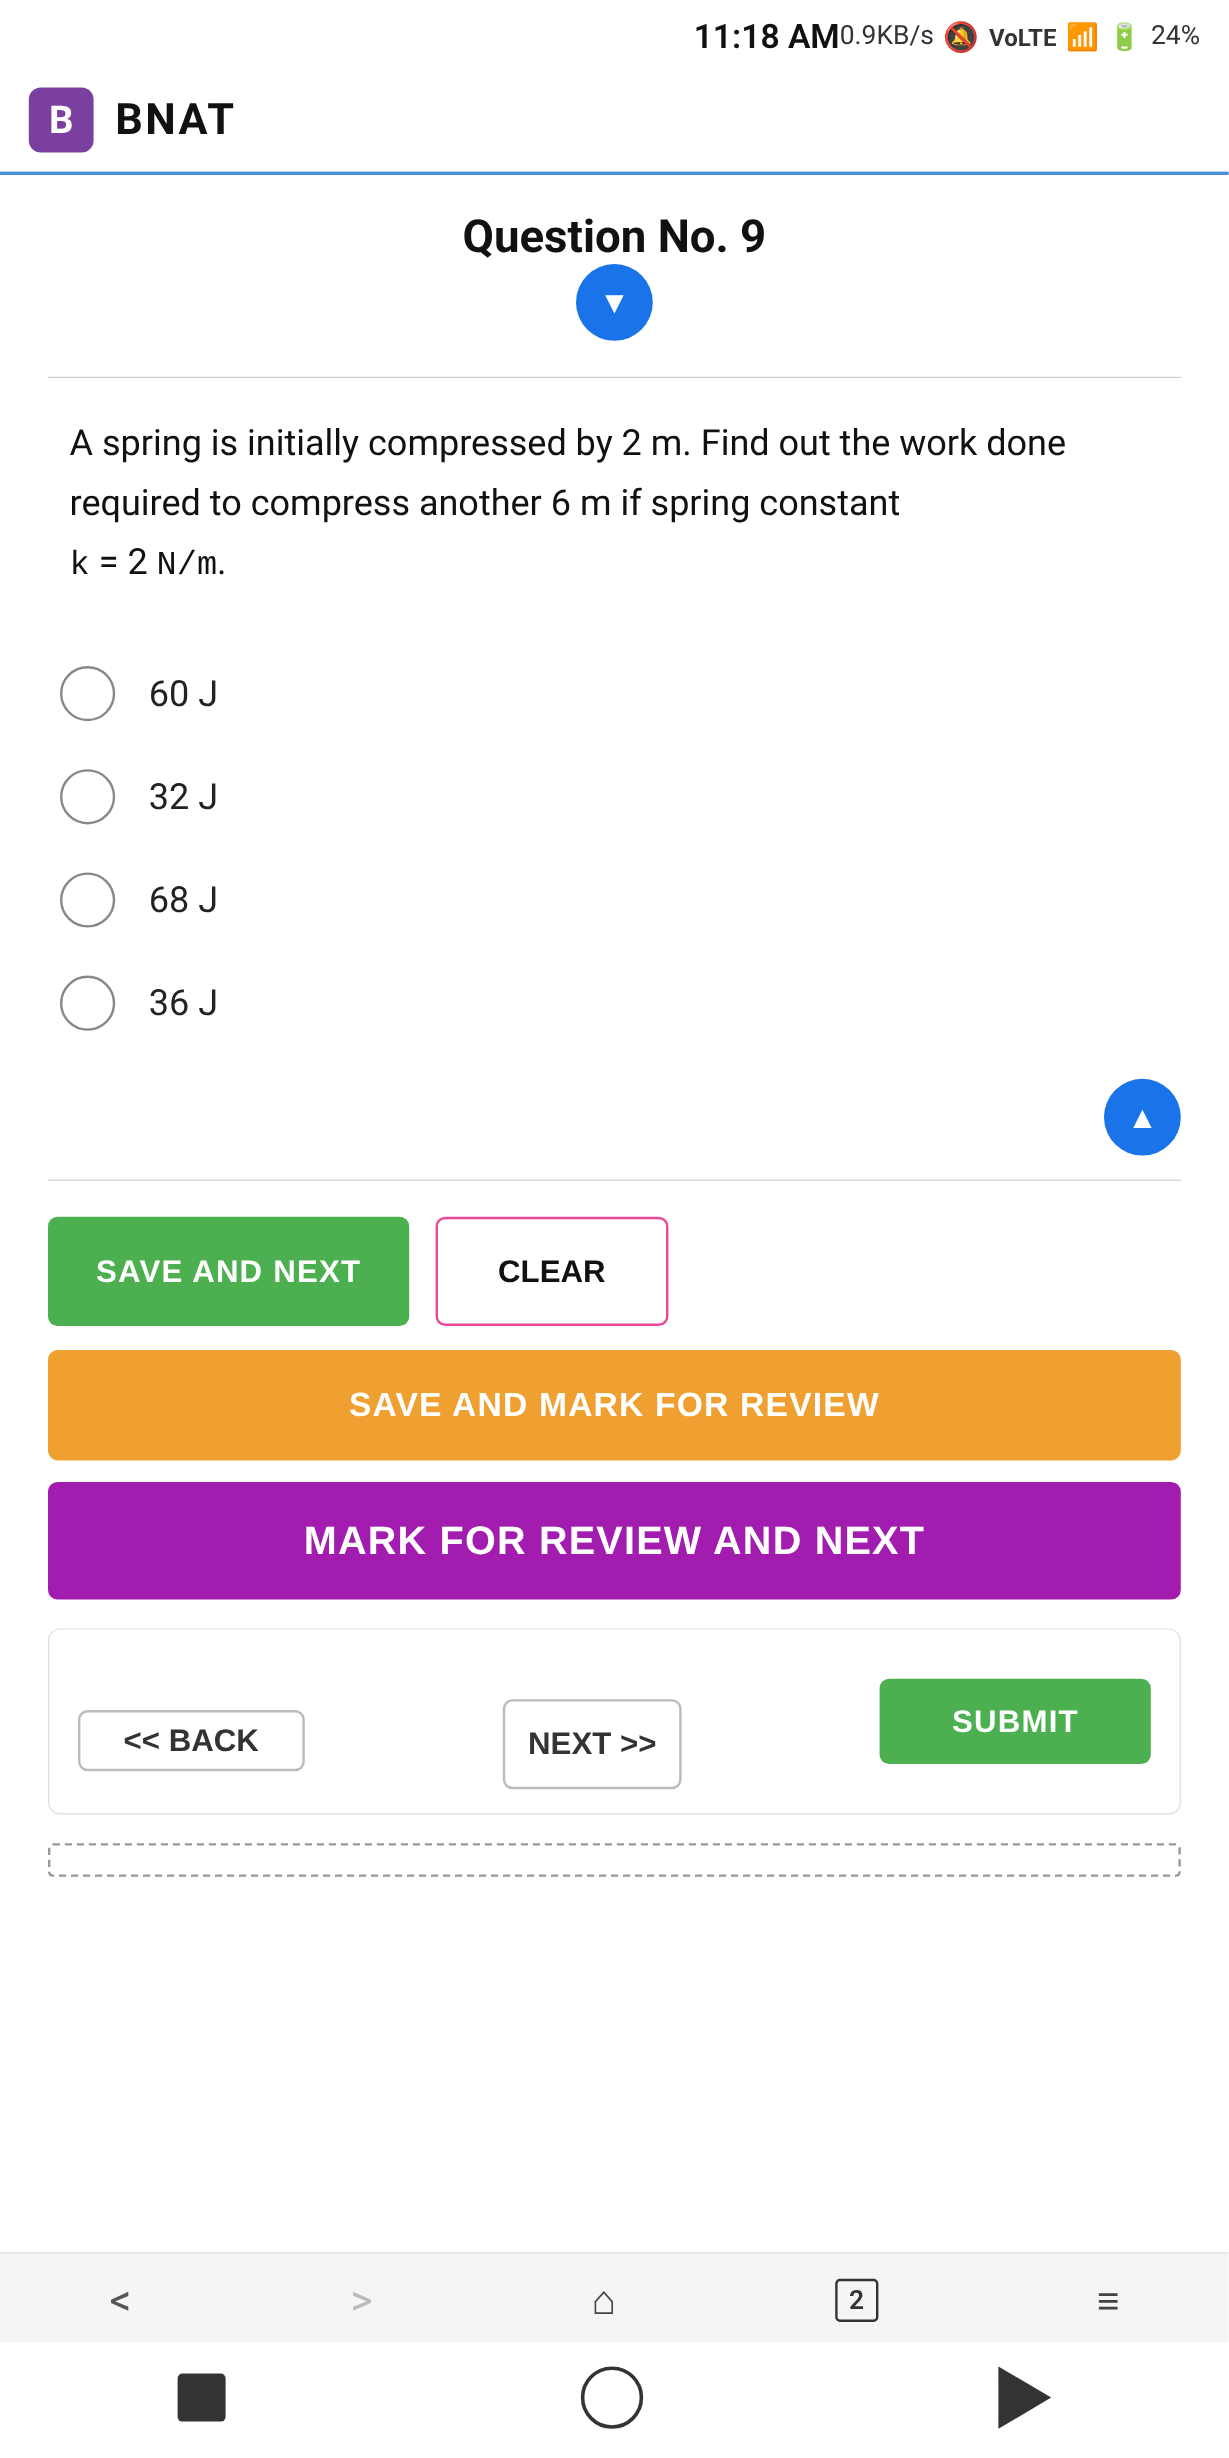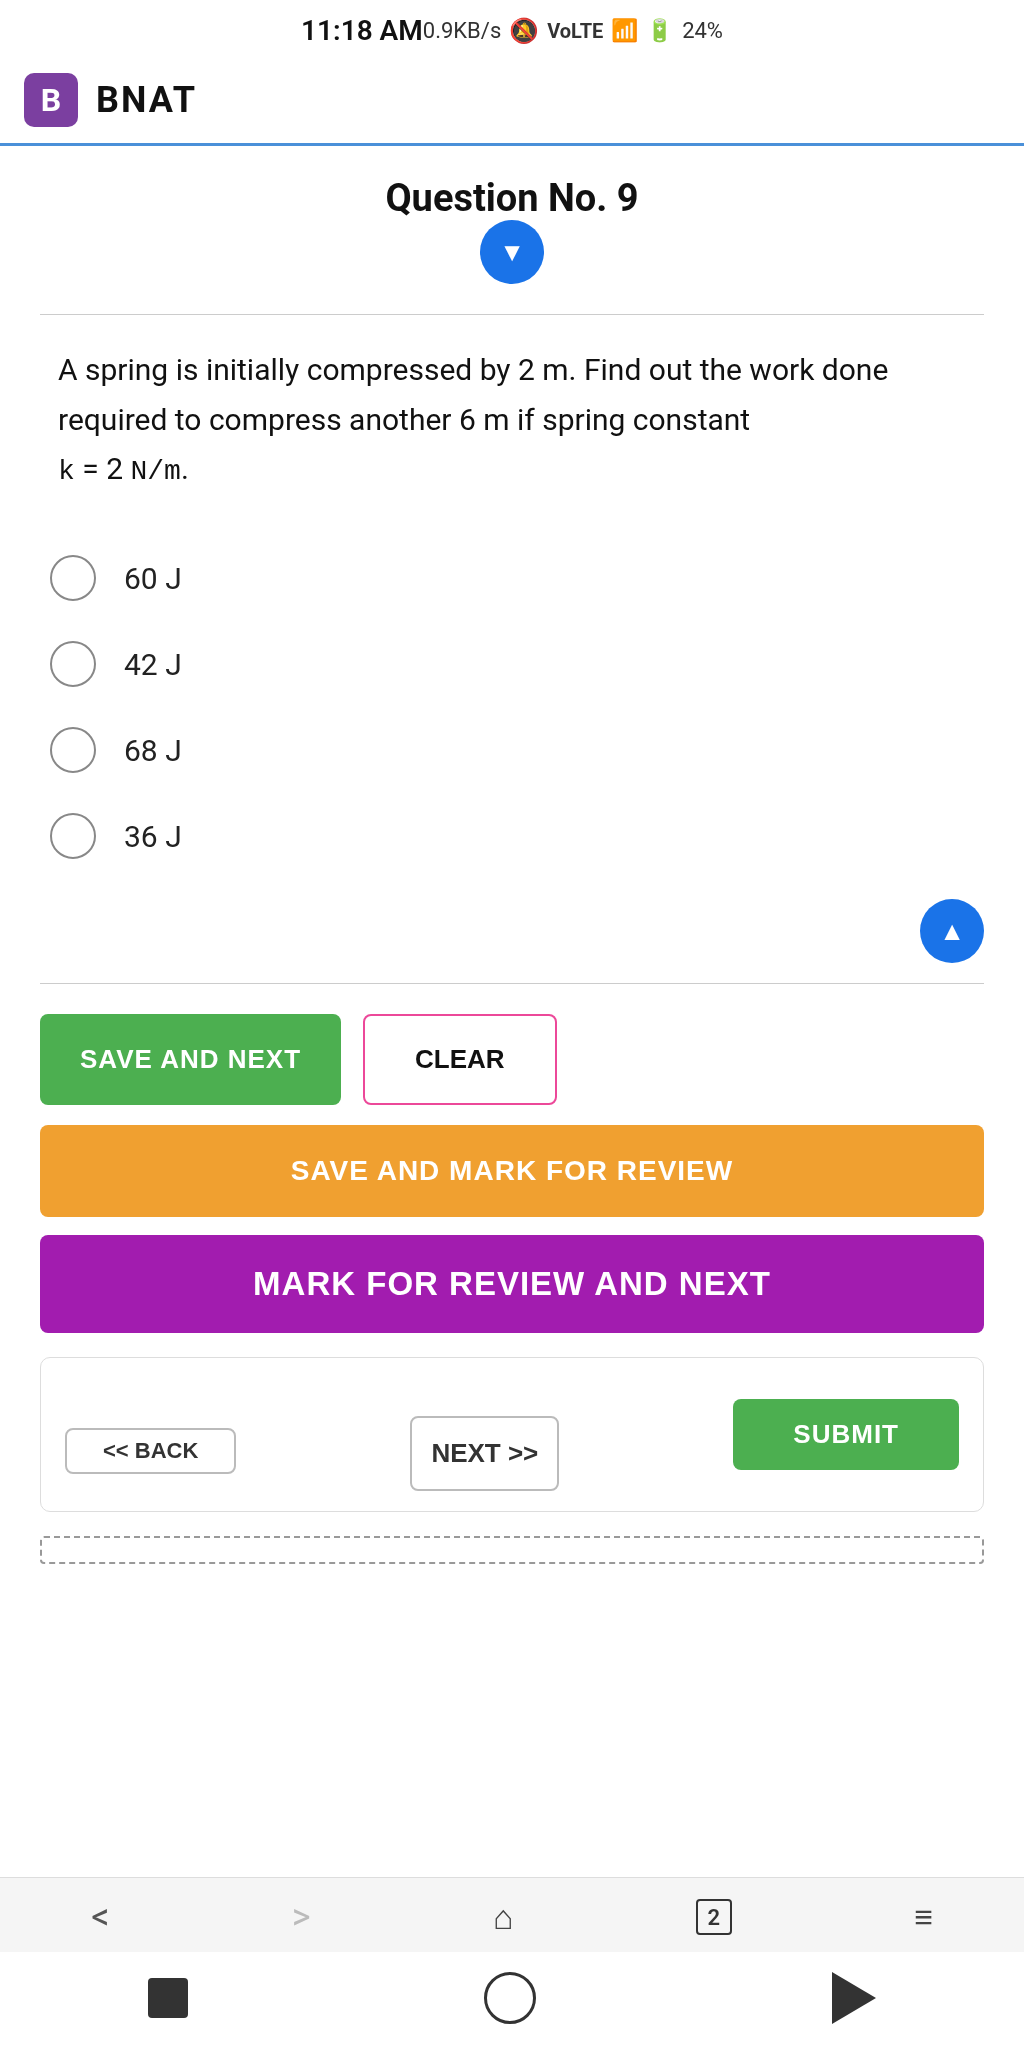--- a/index.html
+++ b/index.html
@@ -9,21 +9,21 @@
       background: #fff;
       width: 1024px;
       min-height: 2048px;
       display: flex;
       flex-direction: column;
     }
 
     
     .status-bar {
       display: flex;
-      justify-content: center;
+      justify-content: flex-end;
       align-items: center;
       padding: 14px 24px 10px 24px;
       background: #fff;
     }
     .status-time {
       font-size: 28px;
       font-weight: 600;
       color: #111;
     }
     .status-icons {
@@ -243,21 +243,21 @@
       border-radius: 10px;
       padding: 20px 24px;
       margin-bottom: 24px;
     }
     .btn-back {
       background: #fff;
       color: #333;
       border: 2px solid #bbb;
       border-radius: 8px;
       padding: 8px 36px;
-      font-size: 22px;
+      font-size: 26px;
       font-weight: 600;
       cursor: pointer;
       text-transform: uppercase;
       margin-top: 32px;
     }
     .btn-next {
       background: #fff;
       color: #333;
       border: 2px solid #bbb;
       border-radius: 8px;
@@ -394,21 +394,21 @@
   </div>
 
   
   <ul class="options-list">
     <li class="option-item">
       <div class="option-radio"></div>
       <span class="option-label">60 J</span>
     </li>
     <li class="option-item">
       <div class="option-radio"></div>
-      <span class="option-label">42 J</span>
+      <span class="option-label">32 J</span>
     </li>
     <li class="option-item">
       <div class="option-radio"></div>
       <span class="option-label">68 J</span>
     </li>
     <li class="option-item">
       <div class="option-radio"></div>
       <span class="option-label">36 J</span>
     </li>
   </ul>

